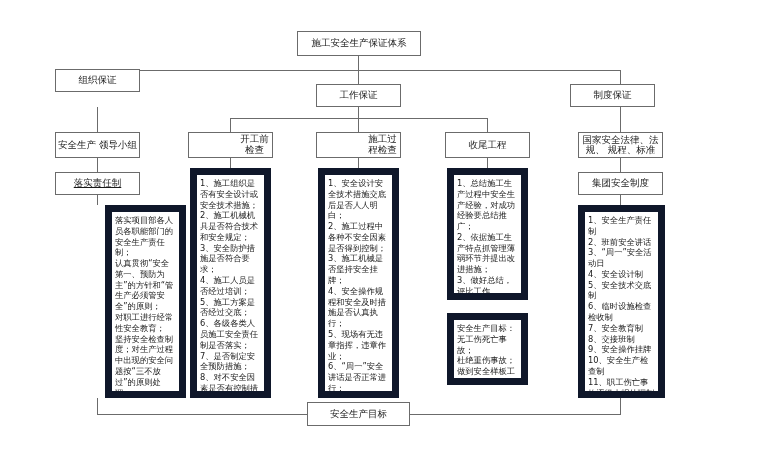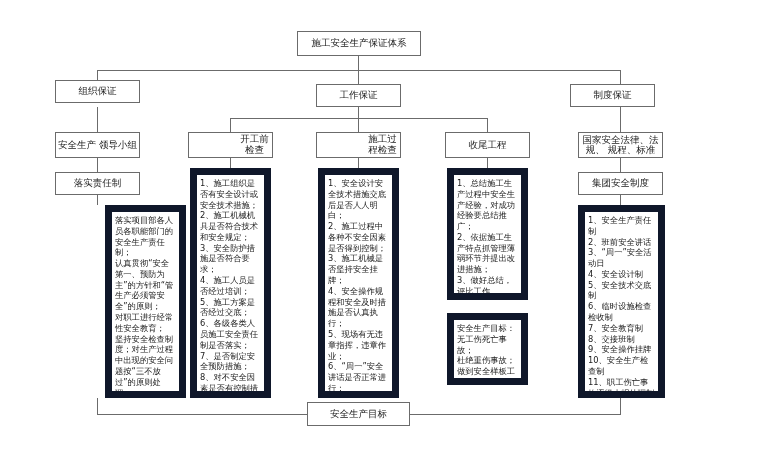--- a/index.html
+++ b/index.html
@@ -64,21 +64,21 @@
   <div class="box node" style="left:297px; top:31px; width:124px; height:25px;">施工安全生产保证体系</div>
 
   <div class="line vline" style="left:358px; top:56px; width:1px; height:14px;"></div>
 
   <div class="line hline" style="left:97px; top:70px; width:523px; height:1px;"></div>
 
   <div class="line vline" style="left:97px; top:70px; width:1px; height:14px;"></div>
   <div class="line vline" style="left:358px; top:70px; width:1px; height:14px;"></div>
   <div class="line vline" style="left:620px; top:70px; width:1px; height:14px;"></div>
 
-  <div class="box node" style="left:55px; top:80px; width:85px; height:23px;">组织保证</div>
+  <div class="box node" style="left:55px; top:69px; width:85px; height:23px;">组织保证</div>
   <div class="box node" style="left:316px; top:84px; width:85px; height:23px;">工作保证</div>
   <div class="box node" style="left:570px; top:84px; width:85px; height:23px;text-align:center;">制度保证</div>
 
   <div class="line vline" style="left:97px; top:107px; width:1px; height:25px;"></div>
 
   <div class="line vline" style="left:358px; top:107px; width:1px; height:11px;"></div>
   <div class="line hline" style="left:230px; top:118px; width:257px; height:1px;"></div>
   <div class="line vline" style="left:230px; top:118px; width:1px; height:14px;"></div>
   <div class="line vline" style="left:358px; top:118px; width:1px; height:14px;"></div>
   <div class="line vline" style="left:487px; top:118px; width:1px; height:14px;"></div>
@@ -92,21 +92,21 @@
   <div class="box node" style="left:445px; top:132px; width:85px; height:26px;">收尾工程</div>
   <div class="box node node-2line" style="left:578px; top:132px; width:85px; height:26px;">国家安全法律、法规、
 规程、标准</div>
 
   <div class="line vline" style="left:97px; top:158px; width:1px; height:14px;"></div>
   <div class="line vline" style="left:230px; top:158px; width:1px; height:10px;"></div>
   <div class="line vline" style="left:358px; top:158px; width:1px; height:10px;"></div>
   <div class="line vline" style="left:487px; top:158px; width:1px; height:10px;"></div>
   <div class="line vline" style="left:620px; top:158px; width:1px; height:14px;"></div>
 
-  <div class="box node" style="left:55px; top:172px; width:85px; height:23px;">落实责任制</div>
+  <div class="box node" style="left:55px; top:172px; width:85px; height:23px;text-decoration:underline;">落实责任制</div>
   <div class="box node" style="left:578px; top:172px; width:85px; height:23px;">集团安全制度</div>
 
   <div class="line vline" style="left:97px; top:195px; width:1px; height:10px;"></div>
   <div class="line vline" style="left:620px; top:195px; width:1px; height:10px;"></div>
 
   <div class="listbox" style="left:57px; top:205px; width:81px; height:193px;margin-left:48px;">落实项目部各人员各职能部门的安全生产责任制；
 认真贯彻“安全第一、预防为主”的方针和“管生产必须管安全”的原则；
 对职工进行经常性安全教育；
 坚持安全检查制度；对生产过程中出现的安全问题按“三不放过”的原则处理；
 执行安全生产“五同时”。</div>

